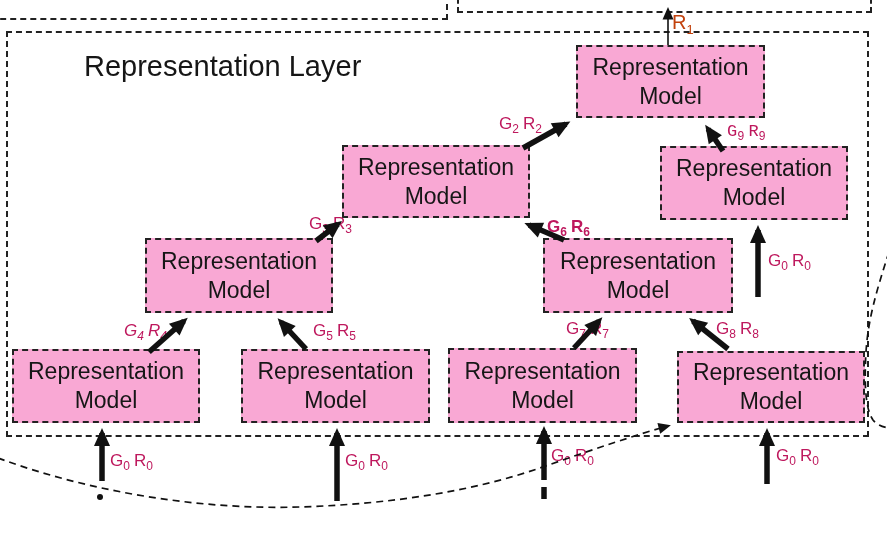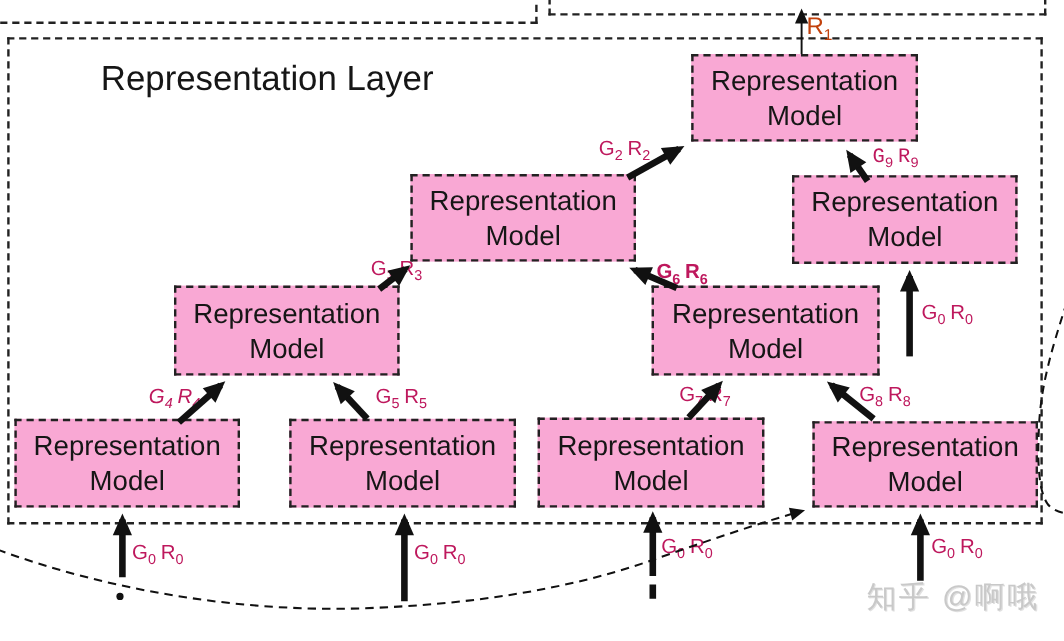--- a/index.html
+++ b/index.html
@@ -122,21 +122,20 @@
   <span class="edge-label" style="left:566px;top:319px;"><span>G</span><sub>7</sub><span class="rpart">R</span><sub>7</sub></span>
   <span class="edge-label" style="left:716px;top:319px;text-align:right;"><span>G</span><sub>8</sub><span class="rpart">R</span><sub>8</sub></span>
   <span class="edge-label" style="left:727px;top:122px;font-family:Liberation Mono, monospace;"><span>G</span><sub>9</sub><span class="rpart">R</span><sub>9</sub></span>
 
   <span class="edge-label" style="left:768px;top:251px;"><span>G</span><sub>0</sub><span class="rpart">R</span><sub>0</sub></span>
   <span class="edge-label" style="left:110px;top:451px;"><span>G</span><sub>0</sub><span class="rpart">R</span><sub>0</sub></span>
   <span class="edge-label" style="left:345px;top:451px;"><span>G</span><sub>0</sub><span class="rpart">R</span><sub>0</sub></span>
   <span class="edge-label" style="left:551px;top:446px;"><span>G</span><sub>0</sub><span class="rpart">R</span><sub>0</sub></span>
   <span class="edge-label" style="left:776px;top:446px;"><span>G</span><sub>0</sub><span class="rpart">R</span><sub>0</sub></span>
 
-  <div id="watermark">知乎 @啊哦</div>
 
   <svg id="connector-layer" viewBox="0 0 887 534">
     <defs>
       <marker id="ah" markerUnits="userSpaceOnUse" markerWidth="20" markerHeight="18" refX="14" refY="9" orient="auto">
         <path d="M1,1 L19,9 L1,17 Z" fill="#111"></path>
       </marker>
       <marker id="ah2" markerUnits="userSpaceOnUse" markerWidth="14" markerHeight="12" refX="10" refY="6" orient="auto">
         <path d="M0.5,0.5 L13,6 L0.5,11.5 Z" fill="#111"></path>
       </marker>
     </defs>

